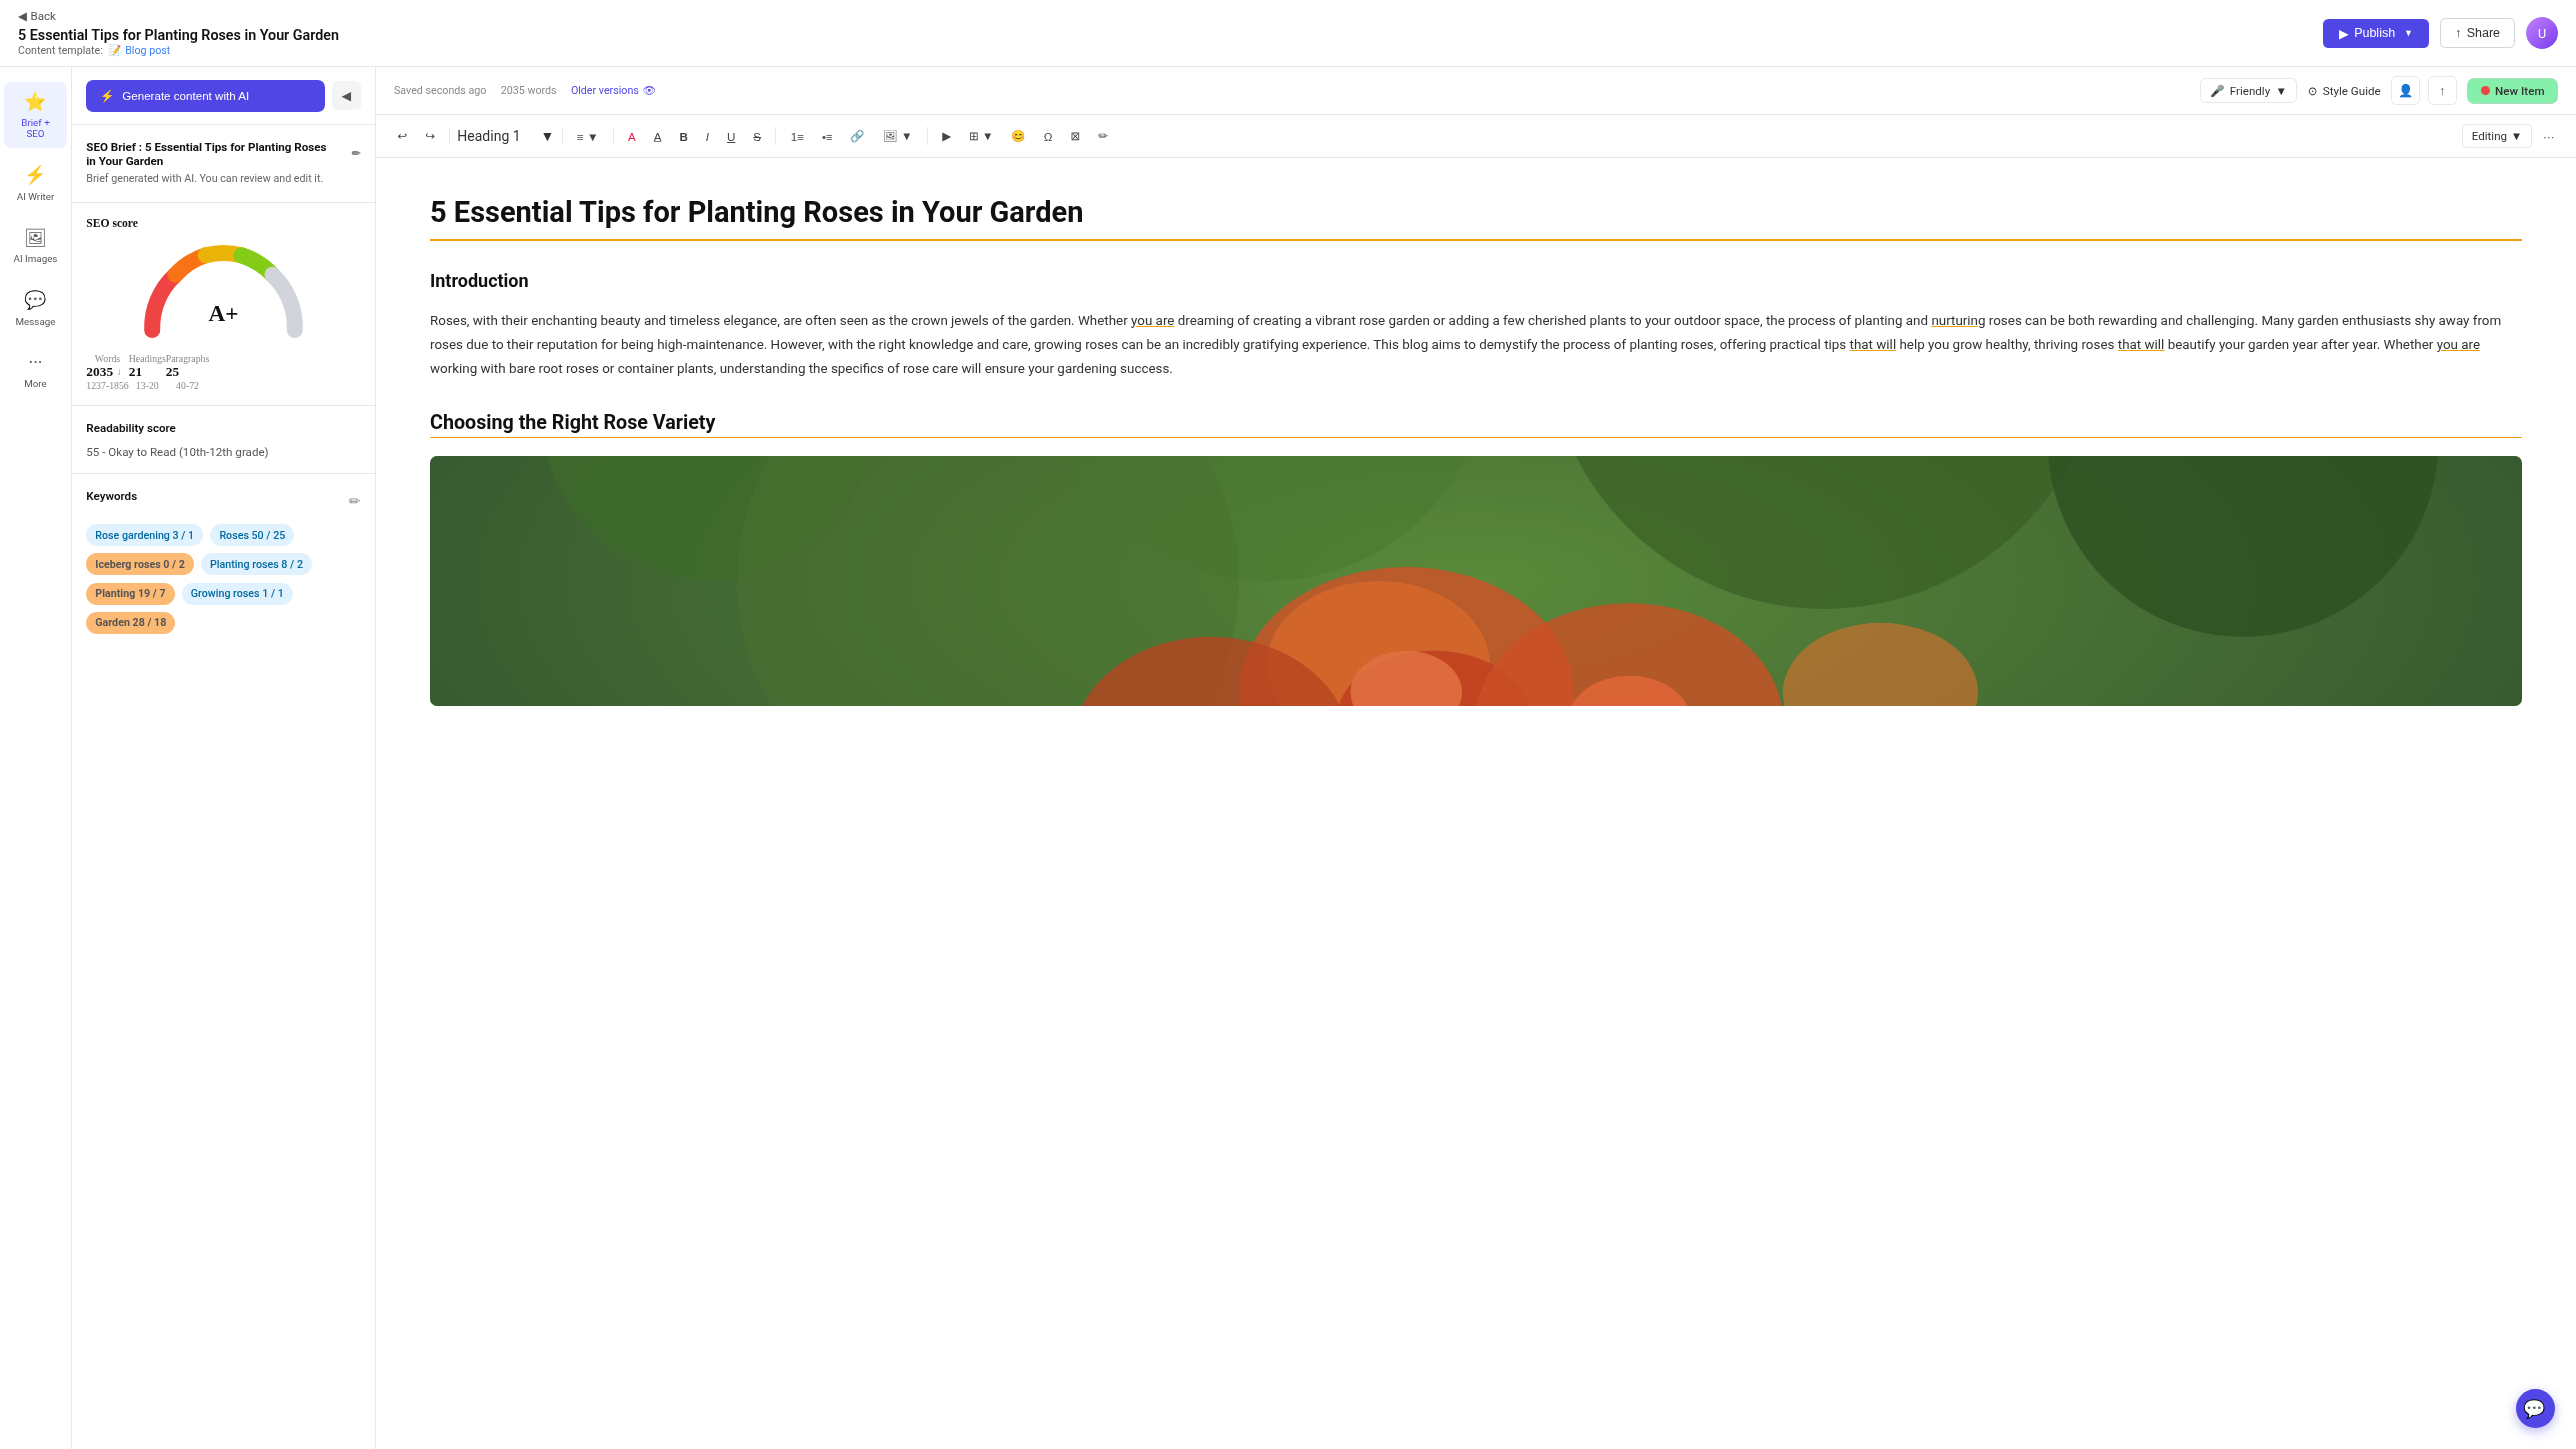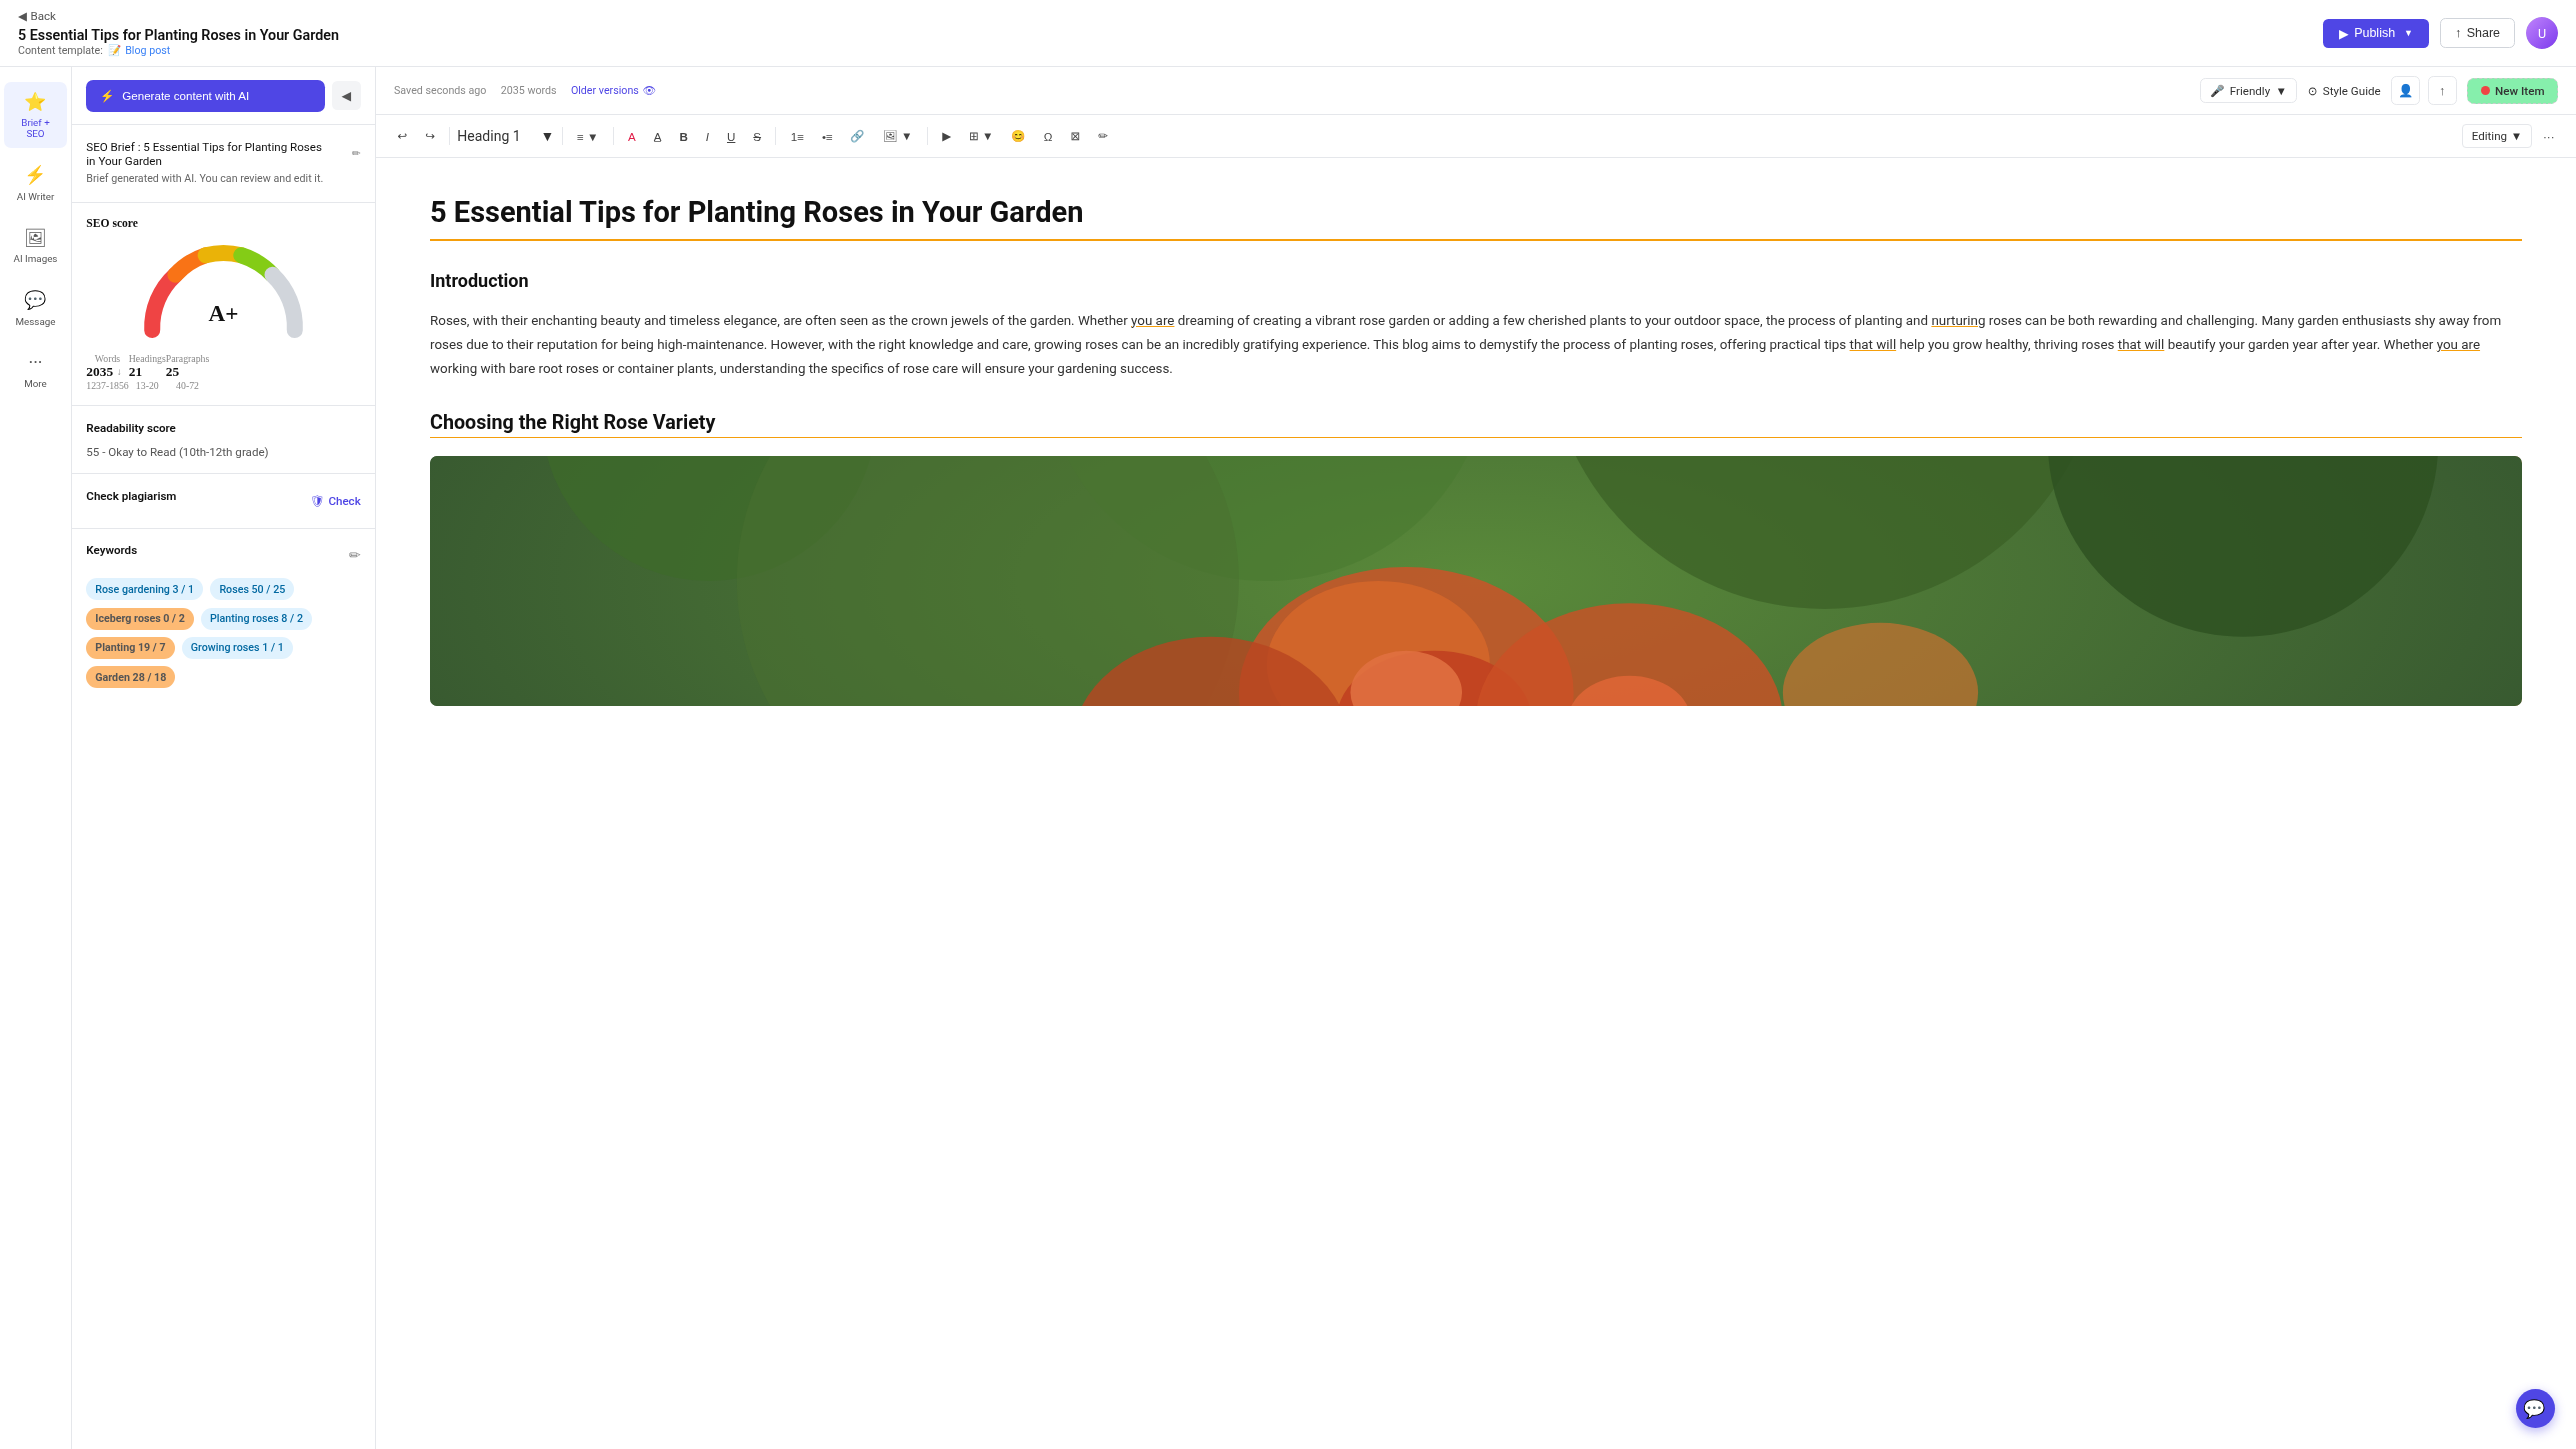--- a/index.html
+++ b/index.html
@@ -59,21 +59,21 @@
       background: #4f46e5; color: #fff; border: none; border-radius: 7.2px;
       padding: 9px 14.3px; font-size: 11.6px; font-weight: 500; cursor: pointer; flex: 1;
     }
     .collapse-btn {
       width: 29px; height: 29px; background: #f3f4f6; border: none; border-radius: 5.4px;
       cursor: pointer; display: flex; align-items: center; justify-content: center; margin-left: 7.2px;
       font-size: 12.5px; color: #555;
     }
 
     .seo-brief-section { padding: 14.3px; border-bottom: 0.9px solid #e5e7eb; }
-    .seo-brief-title { font-size: 11.6px; font-weight: 400; color: #111; margin-bottom: 3.6px; display: flex; align-items: center; gap: 19px; }
+    .seo-brief-title { font-size: 11.6px; font-weight: 700; color: #111; margin-bottom: 3.6px; display: flex; align-items: center; gap: 19px; }
     .seo-brief-title .edit-icon { font-size: 10.7px; color: #888; cursor: pointer; }
     .seo-brief-desc { font-size: 10.7px; color: #666; line-height: 1.5; }
 
     .seo-score-section { padding: 14.3px; border-bottom: 0.9px solid #e5e7eb; font-family: Liberation Serif, serif; }
     .section-label { font-size: 11.6px; font-weight: 600; color: #111; margin-bottom: 10.7px; }
 
     
     .gauge-container { display: flex; flex-direction: column; align-items: center; margin-bottom: 14.3px; }
     .gauge-svg { width: 179px; height: 98px; }
 
@@ -296,27 +296,20 @@
           <div class="range">40-72</div>
         </div>
       </div>
     </div>
 
     <div class="readability-section">
       <div class="section-label">Readability score</div>
       <div class="readability-value">55 - Okay to Read (10th-12th grade)</div>
     </div>
 
-    <div class="plagiarism-section">
-      <span class="section-label">Check plagiarism</span>
-      <div class="check-link">
-        <span class="check-icon">🛡</span>
-        <span>Check</span>
-      </div>
-    </div>
 
     <div class="keywords-section">
       <div class="keywords-header">
         <span class="section-label">Keywords</span>
         <button class="edit-keywords-btn">✏</button>
       </div>
       <div class="keywords-grid">
         <span class="keyword-badge">Rose gardening  3 / 1</span>
         <span class="keyword-badge">Roses  50 / 25</span>
         <span class="keyword-badge unfilled">Iceberg roses  0 / 2</span>

